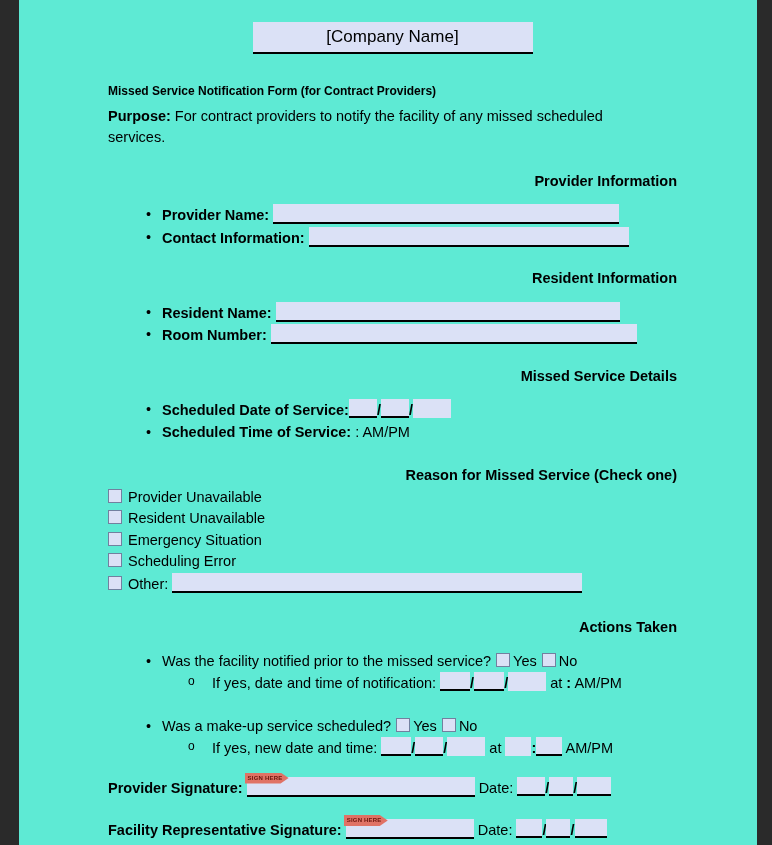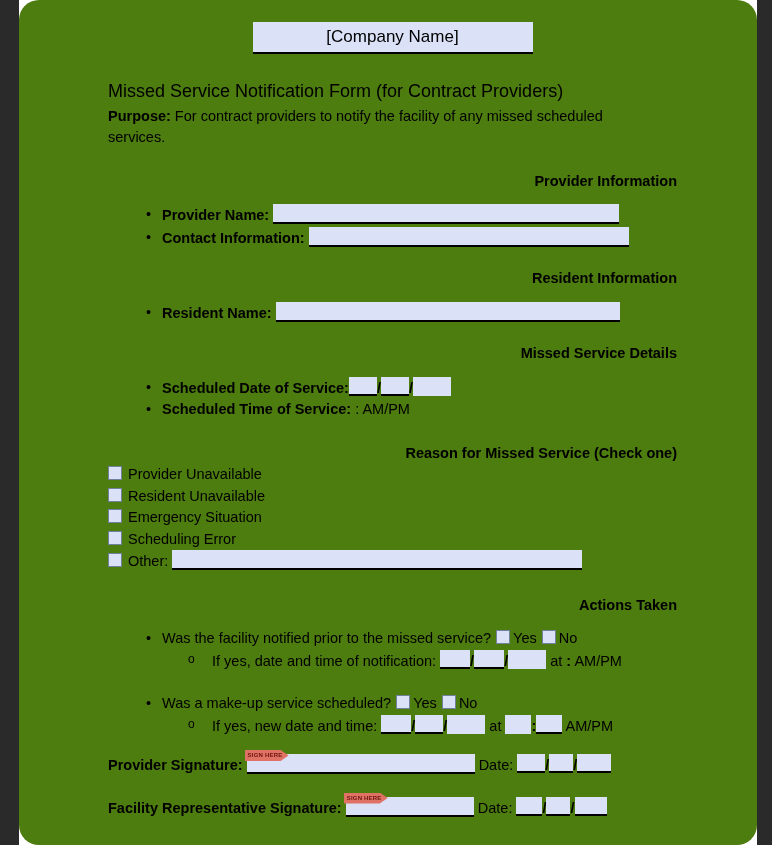--- a/index.html
+++ b/index.html
@@ -5,32 +5,32 @@
   html,body { margin:0; padding:0; }
   body {
     width:772px; height:845px; position:relative; overflow:hidden;
     background:#ffffff; color:#000;
     font-family:"Liberation Sans", sans-serif;
   }
   .edge { position:absolute; top:0; bottom:0; background:var(--edge-bar,#2a2a2a); }
   .edge.left  { left:0;  width:19px; }
   .edge.right { right:0; width:15px; }
 
-  .page { position:absolute; left:19px; right:15px; top:0; bottom:0; background:#4d7c0f;border-radius:20px; }
+  .page { position:absolute; left:19px; right:15px; top:0; bottom:0; background:#5eead4; }
   .content { padding:22px 80px 0 89px; font-size:14.5px; line-height:21.5px; }
 
   
   .company-box {
     width:280px; height:30px; margin:0 auto;
     background:var(--field-bg,#dbe1f6);
     border-bottom:2px solid var(--underline,#000);
     text-align:center; line-height:30px; font-size:17px;
   }
 
-  .title { font-size:18px; font-weight:normal; margin:27px 0 0; white-space:nowrap; }
+  .title { font-size:12px; font-weight:bold; margin:27px 0 0; white-space:nowrap; }
   .purpose { margin:3px 0 0; max-width:555px; }
   .purpose b { font-weight:bold; }
 
   .sec-h { font-weight:bold; margin:22px 0 0;text-align:right; }
   .sec-h .note { }
 
   ul.blist { margin:12px; padding:0; list-style:none; }
   li.b { position:relative; padding-left:42px; }
   li.b::before { content:"\2022"; position:absolute; left:26px; top:0; }
   li.o { position:relative; padding-left:92px; }
@@ -100,20 +100,24 @@
         <span class="field" style="width:320px;"></span>
       </li>
     </ul>
 
     <div class="sec-h" style="margin-top:19px;">Resident Information</div>
     <ul class="blist">
       <li class="b">
         <b>Resident Name:</b>
         <span class="field" style="width:344px;"></span>
       </li>
+      <li class="b">
+        <b>Room Number:</b>
+        <span class="field" style="width:366px;"></span>
+      </li>
     </ul>
 
     <div class="sec-h" style="margin-top:19px;">Missed Service Details</div>
     <ul class="blist">
       <li class="b">
         <b>Scheduled Date of Service:</b><span class="dbox" style="width:28px;"></span><b class="sl">/</b><span class="dbox" style="width:28px;"></span><b class="sl">/</b><span class="dbox nl" style="width:38px;"></span>
       </li>
       <li class="b">
         <b>Scheduled Time of Service:</b>
         <span>: AM/PM</span>

